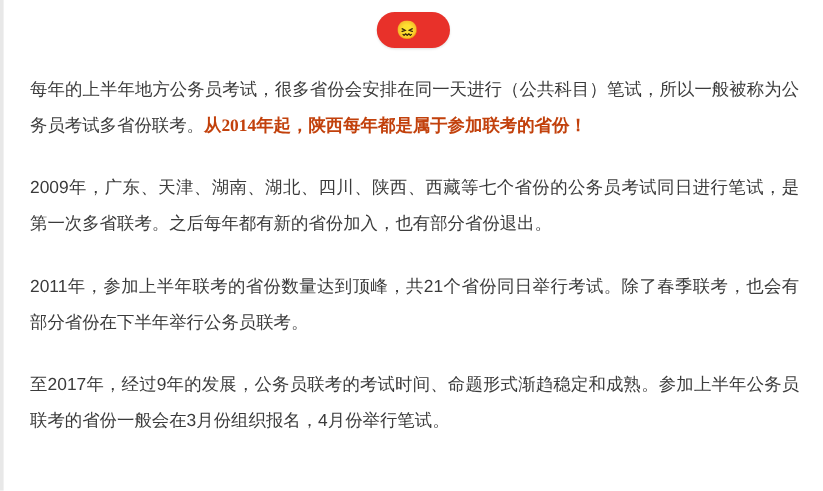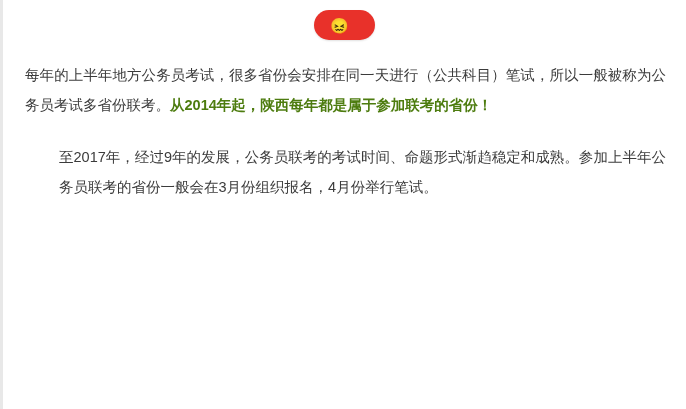--- a/index.html
+++ b/index.html
@@ -53,28 +53,28 @@
   p.para {
     margin: 0 0 22px 0;
     font-size: 14.5px;
     line-height: 30px;
     color: #3b3b3b;
     text-align: justify;
     text-justify: inter-ideograph;
   }
   p.para:last-child {
     margin-bottom: 0;
-    margin-left: 34px;
   }
   .p1 {
     color: #2f2f2f;
   }
   .hl {
-    color: #4d7c0f;
+    color: #c2410c;
     font-weight: bold;
+    font-family: Liberation Serif, serif;
   }
   .muted {
     color: #4a4a4a;
   }
 </style>
 </head>
 <body>
 
 <div class="page">
 
@@ -83,18 +83,20 @@
       <span class="emoji">😖</span>
     </div>
   </div>
 
   <div class="content">
 
     <p class="para p1">
       <span>每年的上半年地方公务员考试，很多省份会安排在同一天进行（公共科目）笔试，所以一般被称为公务员考试多省份联考。</span><span class="hl">从2014年起，陕西每年都是属于参加联考的省份！</span>
     </p>
 
+    <p class="para muted">2009年，广东、天津、湖南、湖北、四川、陕西、西藏等七个省份的公务员考试同日进行笔试，是第一次多省联考。之后每年都有新的省份加入，也有部分省份退出。</p>
 
+    <p class="para muted">2011年，参加上半年联考的省份数量达到顶峰，共21个省份同日举行考试。除了春季联考，也会有部分省份在下半年举行公务员联考。</p>
 
     <p class="para muted">至2017年，经过9年的发展，公务员联考的考试时间、命题形式渐趋稳定和成熟。参加上半年公务员联考的省份一般会在3月份组织报名，4月份举行笔试。</p>
 
   </div>
 </div>
 
 </body></html>

